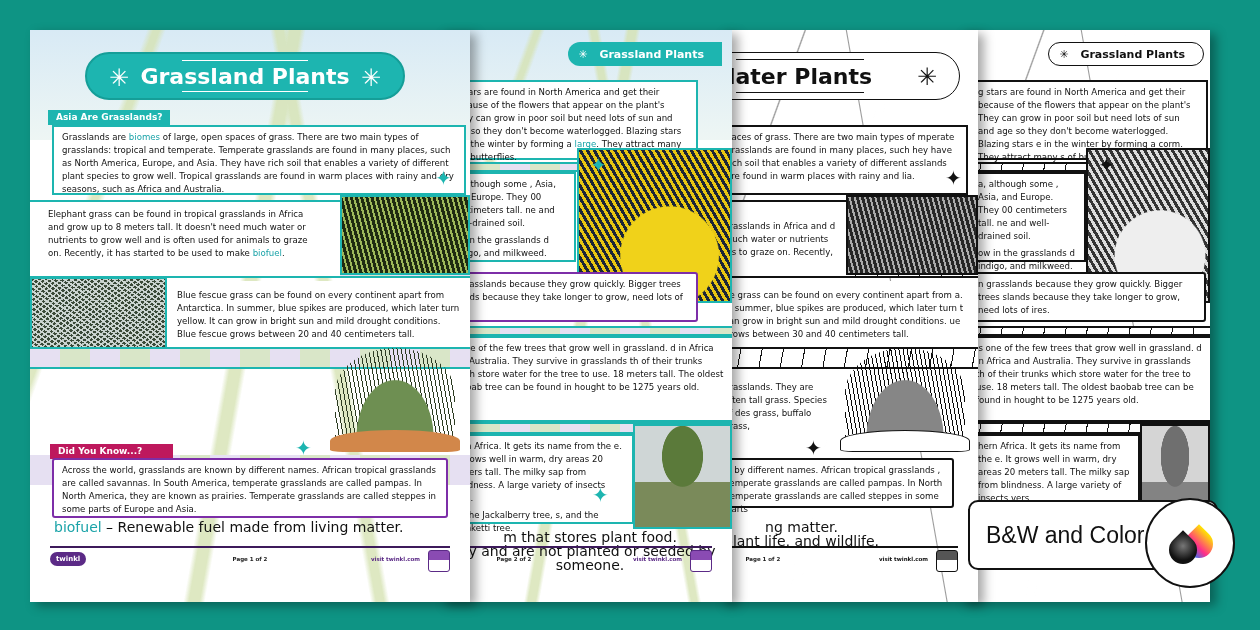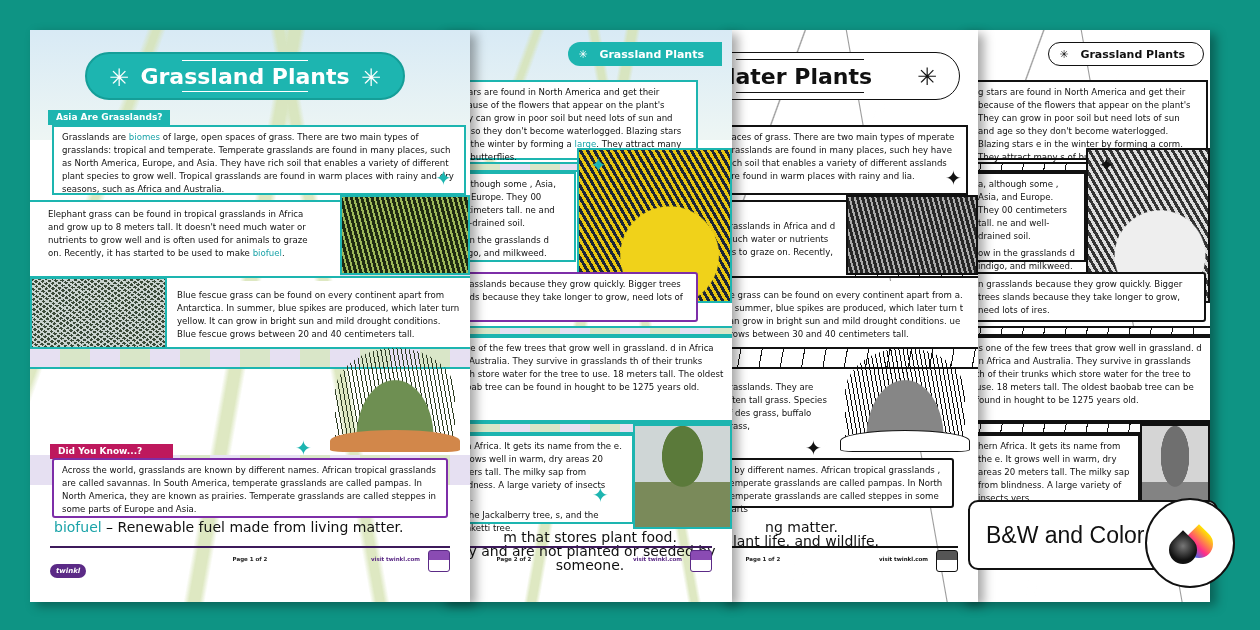--- a/index.html
+++ b/index.html
@@ -102,22 +102,22 @@
   .bw .tuft { filter: grayscale(1) contrast(1.6); }
   .bw .soil { background:#fff; border:1.5px solid #111; }
 
   .sparkle { position:absolute; color:#1db5b0; font-size: 20px; line-height:1; }
   .bw .sparkle { color:#111; }
 
   .gloss { position:absolute; font-size: 14px; line-height: 14px; color:#111;text-align:center; }
   .gloss .term { color:#1aa3a8; }
   .footer { position:absolute; left: 20px; right: 20px; bottom: 30px; height: 26px; border-top: 2px solid #3d1a5b; }
   .bw .footer { border-color:#111; }
-  .twinkl-logo { position:absolute; left: 0; top: 16px; background:#5b2a86; color:#fff; font-size: 7px;
-    font-weight:bold; border-radius: 10px; padding: 3px 6px; font-style: italic; }
+  .twinkl-logo { position:absolute; left: 0; top: 4px; background:#5b2a86; color:#fff; font-size: 7px;
+    font-weight:bold; border-radius: 10px; padding: 3px 6px; }
   .pageno { position:absolute; left: 50%; top: 8px; transform: translateX(-50%); font-size: 5.5px; font-weight:bold; color:#222; }
   .visit { position:absolute; right: 30px; top: 8px; font-size: 5.5px; font-weight:bold; color:#5b2a86; }
   .badge { position:absolute; right: 0; top: 2px; width: 22px; height: 22px; border: 1.5px solid #5b2a86; border-radius: 3px;
     background: linear-gradient(#8a4bb3 0 45%, #fff 45%); }
   .bw .visit { color:#111; } .bw .badge { border-color:#111; background: linear-gradient(#555 0 45%, #fff 45%); }
 
   .bwc {
     position: absolute; left: 968px; top: 500px; width: 250px; height: 70px;
     background: #fff; border: 2px solid #111; border-radius: 10px; z-index: 10;
     display:flex; align-items:center; padding-left: 16px;

